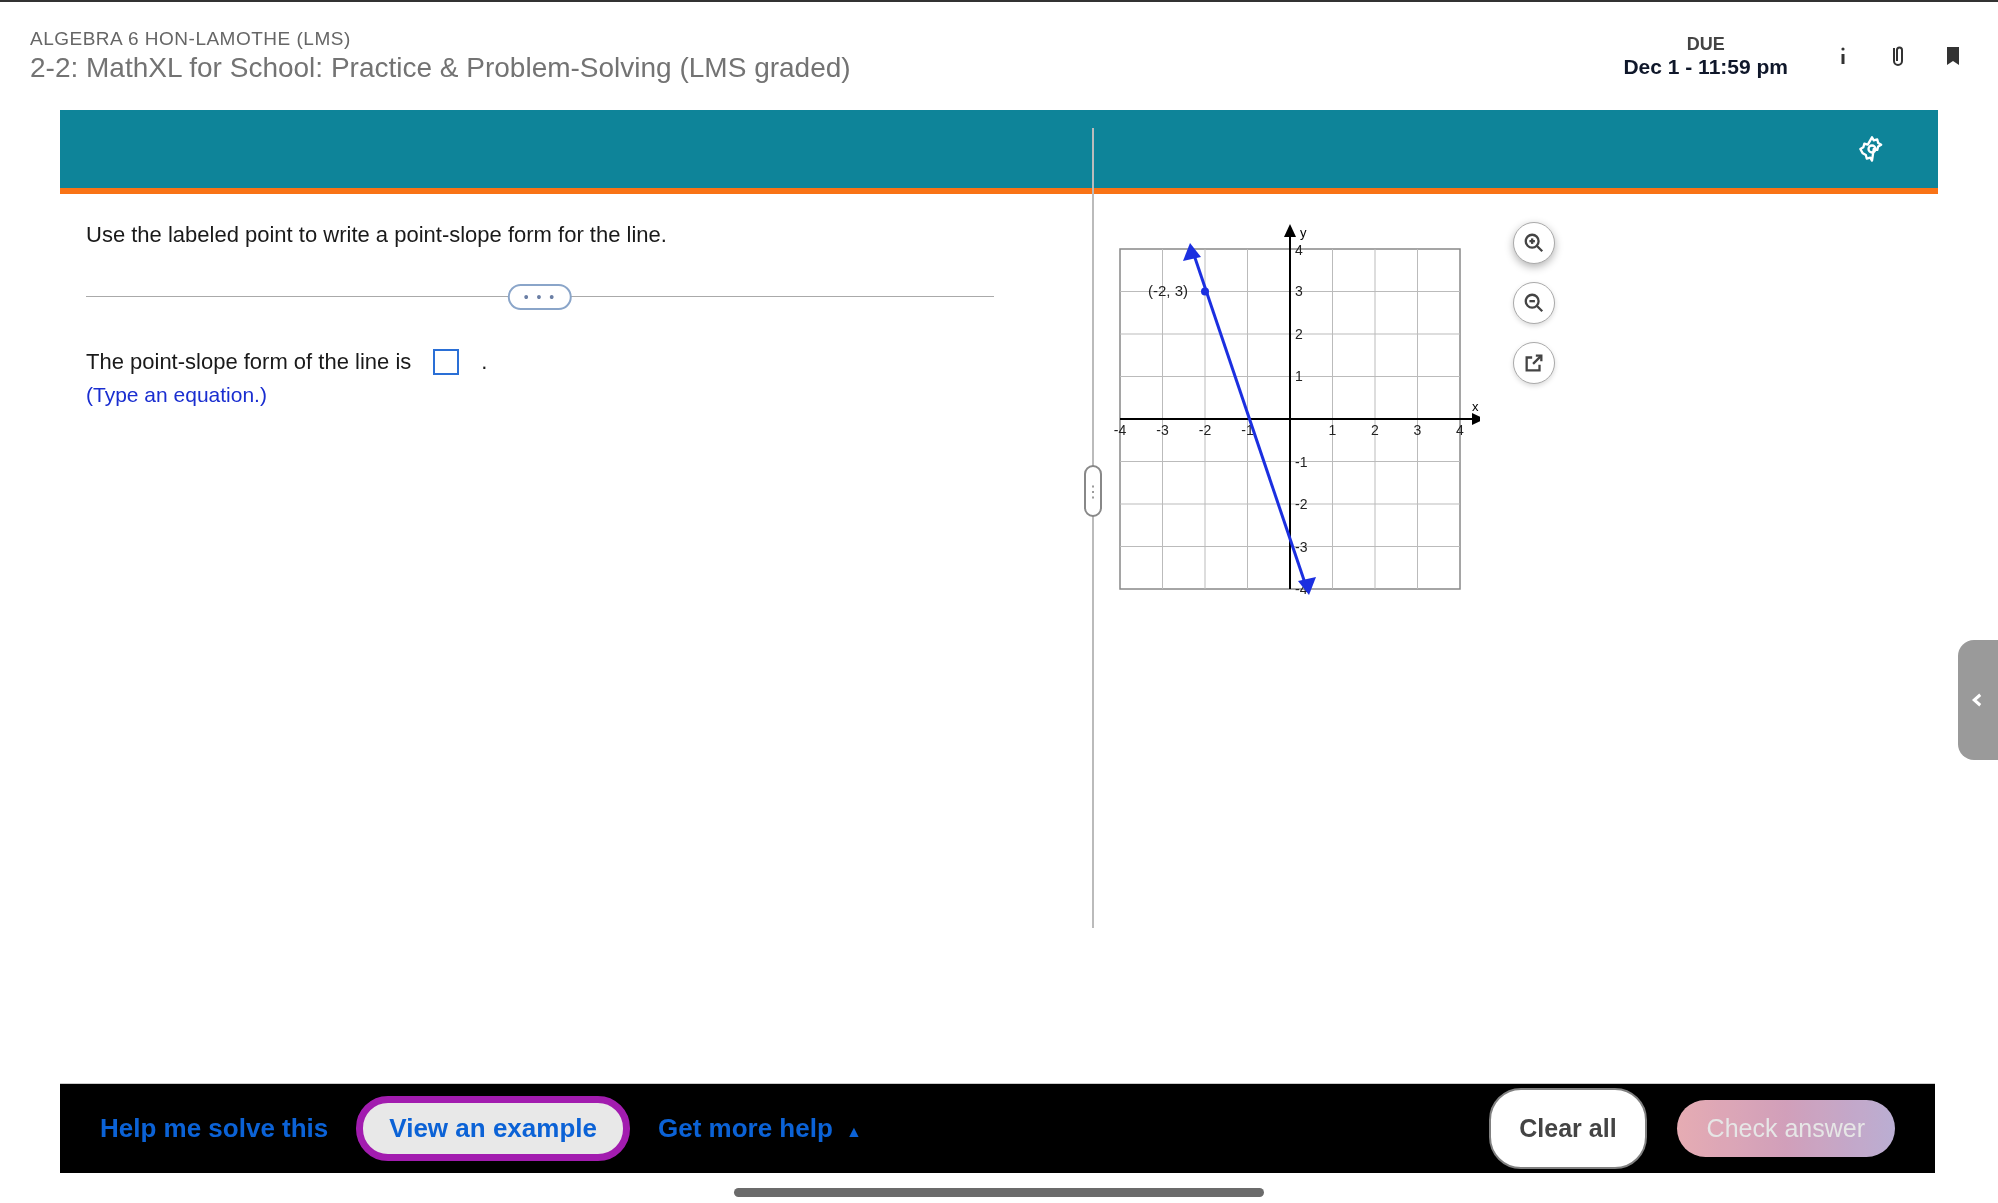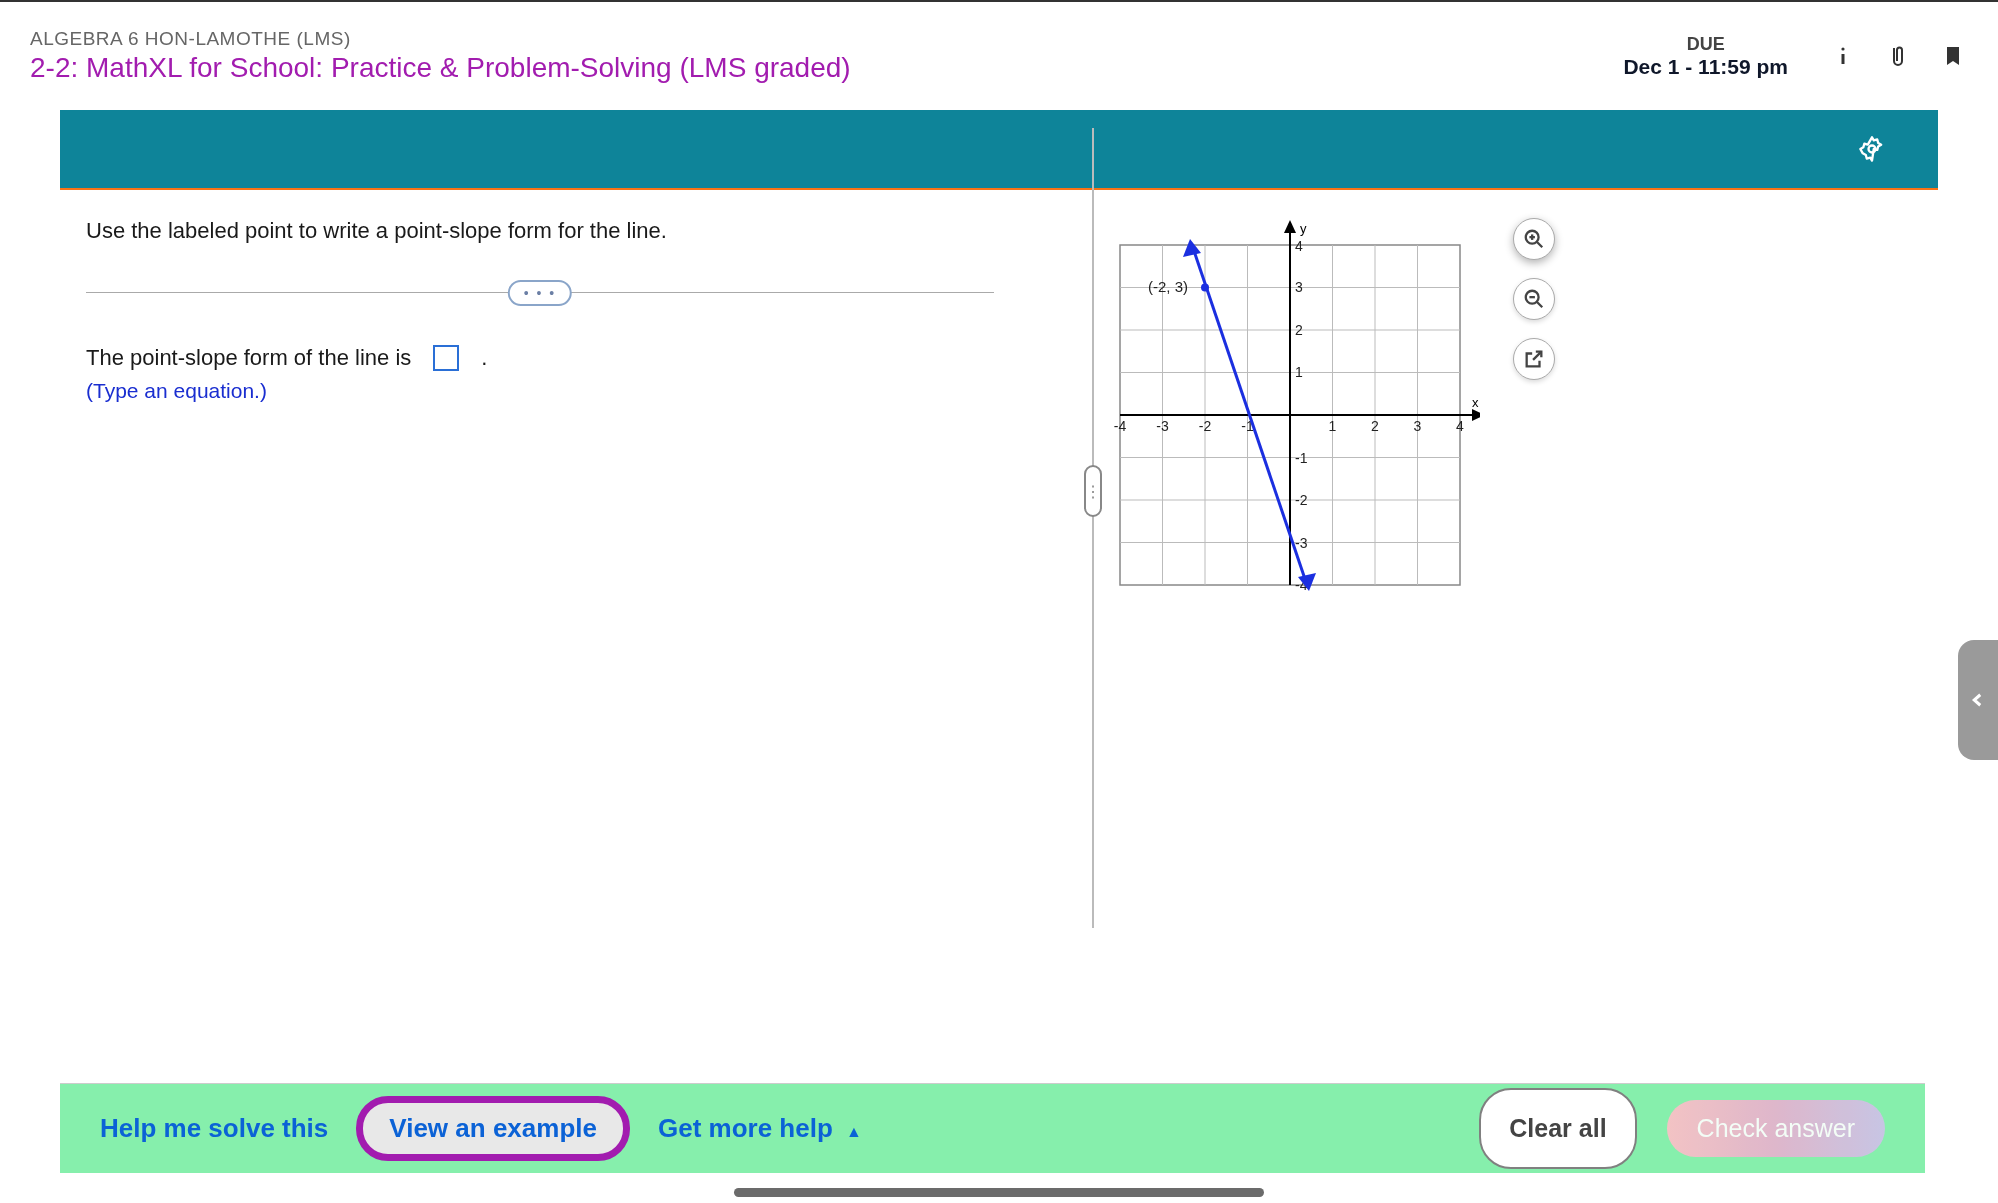--- a/index.html
+++ b/index.html
@@ -28,21 +28,21 @@
     }
     .course-name {
       font-size: 19px;
       color: #666;
       letter-spacing: 0.5px;
       font-weight: 400;
       margin-bottom: 2px;
     }
     .assignment-title {
       font-size: 28px;
-      color: #a21caf;
+      color: #737373;
       font-weight: 400;
     }
     .due-block {
       text-align: center;
       margin-right: 30px;
     }
     .due-label {
       font-size: 18px;
       color: #444;
       font-weight: 600;
@@ -87,21 +87,21 @@
       width: 32px;
       height: 32px;
       display:flex;align-items:center;justify-content:center;
     }
     .gear-btn svg{width:28px;height:28px;}
 
     .problem-area {
       background: #fff;
       display: flex;
       min-height: 810px;
-      border-top: 2px solid #f97316;
+      border-top: 6px solid #f97316;
     }
     .problem-left {
       flex: 0 0 960px;
       padding: 28px 26px 20px 26px;
       position: relative;
     }
     .problem-right {
       flex: 1;
       padding: 25px 30px;
       position: relative;
@@ -203,24 +203,24 @@
       display:flex;align-items:center;justify-content:center;
       cursor:pointer;
       color:#444;
     }
     .graph-ctrl.active{box-shadow:0 3px 8px rgba(0,0,0,0.3);}
     .graph-ctrl svg{width:22px;height:22px;}
 
     
     .footer-bar{
       position:absolute;
-      left:60px;right:73px;
+      left:60px;right:63px;
       bottom:30px;
       height:90px;
-      background:#86efac;
+      background:#000000;
       border-top:1px solid #ccc;
       display:flex;
       align-items:center;
       padding:0 40px;
     }
     .footer-left{display:flex;align-items:center;gap:28px;}
     .link-btn{
       color:#0b62d6;
       font-size:26px;
       font-weight:700;

